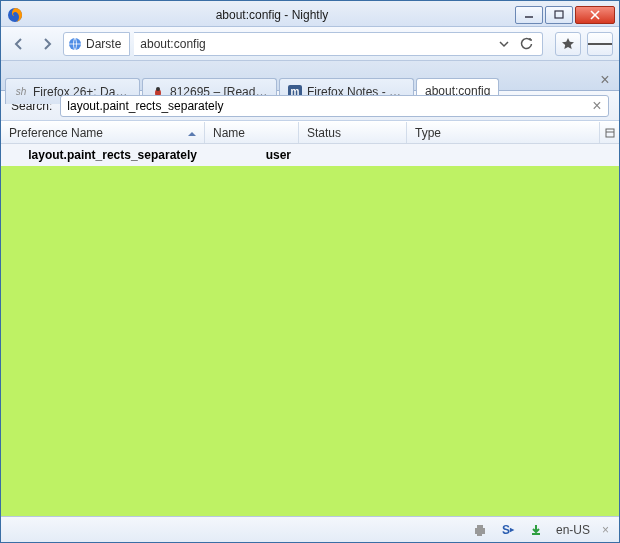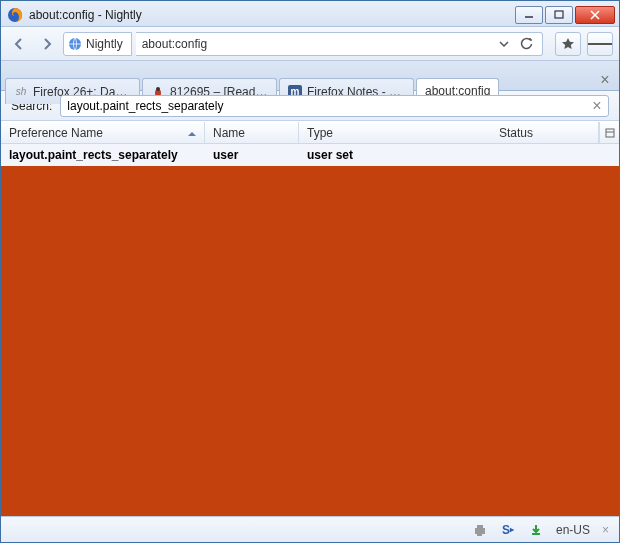--- a/index.html
+++ b/index.html
@@ -1,20 +1,20 @@
 <!DOCTYPE html>
 <html><head>
 <meta charset="utf-8">
 <style>
 * { box-sizing: border-box; margin: 0; padding: 0; font-family: "Segoe UI", Tahoma, sans-serif; }
 html, body { width: 620px; height: 543px; overflow: hidden; }
 body { background: #fff; display: flex; flex-direction: column; border: 1px solid #3a6ea5; }
 
 
-.titlebar { height: 26px; background: linear-gradient(#e9eff8, #d7e3f4); display: flex; align-items: center; padding: 2px 4px 0 6px; border-bottom: 1px solid #b0c3de; }
+.titlebar { height: 26px; background: linear-gradient(#e9eff8, #d7e3f4); display: flex; align-items: center; padding: 2px 4px 0 6px; border-bottom: 1px solid #b0c3de; text-align: center; }
 .titlebar .ff-icon { width: 16px; height: 16px; margin-right: 6px; }
 .titlebar-text { font-size: 12px; color: #1a1a1a; flex: 1; }
 .win-btns { display: flex; gap: 2px; }
 .win-btn { width: 28px; height: 18px; border: 1px solid #6b88b5; border-radius: 2px; background: linear-gradient(#f7faff,#dbe6f6); display: flex; align-items: center; justify-content: center; font-size: 10px; color: #334; cursor: default; }
 .win-btn.close { background: linear-gradient(#f48a7a,#d63a23); border-color: #a32b18; color: #fff; width: 40px; }
 .win-btn svg { display: block; }
 
 
 .navbar { height: 34px; background: linear-gradient(#f6f9fe,#e3ecf7); border-bottom: 1px solid #b8c8e0; display: flex; align-items: center; padding: 0 6px; gap: 4px; }
 .nav-arrow { width: 24px; height: 24px; display: flex; align-items: center; justify-content: center; color: #4a5d78; border-radius: 3px; }
@@ -37,21 +37,21 @@
 .tab-close-all { margin-left: auto; width: 20px; height: 20px; display: flex; align-items: center; justify-content: center; color: #777; }
 
 
 .searchrow { height: 30px; background: linear-gradient(#f4f7fc,#e9eff8); display: flex; align-items: center; padding: 0 10px; gap: 8px; border-bottom: 1px solid #c3d2e8; }
 .searchrow label { font-size: 12px; color: #222; }
 .search-wrap { flex: 1; position: relative; }
 .search-input { width: 100%; height: 22px; border: 1px solid #a7bad6; border-radius: 3px; padding: 0 22px 0 6px; font-size: 12px; outline: none; }
 .search-clear { position: absolute; right: 4px; top: 3px; width: 16px; height: 16px; display: flex; align-items: center; justify-content: center; color: #888; }
 
 
-.table-wrap { flex: 1; background: #c2410c; overflow: hidden; display: flex; flex-direction: column; border-top: 1px solid #fff; }
+.table-wrap { flex: 1; background: #bef264; overflow: hidden; display: flex; flex-direction: column; border-top: 1px solid #fff; text-align: right; }
 .thead { height: 22px; display: flex; border-bottom: 1px solid #cfd8e6; background: linear-gradient(#fdfeff,#eaf0f9); font-size: 12px; color: #333; }
 .th { display: flex; align-items: center; padding: 0 8px; border-right: 1px solid #d2dcea; position: relative; }
 .th.sort::after { content: ""; position: absolute; right: 8px; top: 8px; border: 4px solid transparent; border-bottom-color: #5a7ab0; transform: translateY(-2px); }
 .th.last { border-right: none; flex: 1; }
 .th-picker { width: 20px; border-left: 1px solid #d2dcea; display: flex; align-items: center; justify-content: center; }
 .c-name { width: 204px; }
 .c-value { width: 94px; }
 .c-status { width: 108px; }
 .c-type { flex: 1; }
 .tbody { flex: 1; overflow: auto; }
@@ -102,21 +102,21 @@
   <div class="nav-arrow">
       <svg width="16" height="16" fill="none" stroke-width="2">
         <path d="M6 3l5 5-5 5"></path>
       </svg>
     </div>
   <div class="identity">
     <svg class="shield" viewBox="0 0 14 14">
         <circle cx="7" cy="7" r="6" fill="#4f8de6"></circle>
         <path d="M1 7h12M7 1c2 2 2 10 0 12M7 1c-2 2-2 10 0 12" stroke="#fff" stroke-width="0.8" fill="none"></path>
       </svg>
-    <span>Nightly</span>
+    <span>Darste</span>
   </div>
   <div class="urlbar">
     <span>about:config</span>
     <span class="reload">
         <svg width="10" height="10" fill="none" stroke-width="1.5">
           <path d="M1 3l4 4 4-4"></path>
         </svg>
       </span>
     <span class="reload" style="margin-left:2px">
         <svg width="14" height="14" fill="none" stroke-width="1.5">
@@ -171,38 +171,37 @@
 </div>
 
 <div class="table-wrap">
   <div class="thead">
     <div class="th c-name sort">
         <span>Preference Name</span>
       </div>
     <div class="th c-value">
         <span>Name</span>
       </div>
+    <div class="th c-status">
+        <span>Status</span>
+      </div>
     <div class="th c-type last">
         <span>Type</span>
-      </div>
-    <div class="th c-status">
-        <span>Status</span>
       </div>
     <div class="th-picker">
         <svg width="10" height="10" viewBox="0 0 10 10">
           <rect x="1" y="1" width="8" height="8" fill="none" stroke="#666"></rect>
           <line x1="1" y1="4" x2="9" y2="4" stroke="#666"></line>
         </svg>
       </div>
   </div>
   <div class="tbody">
     <div class="tr userset">
       <div class="td c-name">layout.paint_rects_separately</div>
       <div class="td c-value">user</div>
-      <div class="td c-status">user set</div>
     </div>
   </div>
 </div>
 
 <div class="statusbar">
   <span class="status-icon">
       <svg width="14" height="14" viewBox="0 0 14 14">
         <path d="M4 2h6v3h2v6h-3v2H4v-2H2V5h2z" fill="#999"></path>
       </svg>
     </span>

